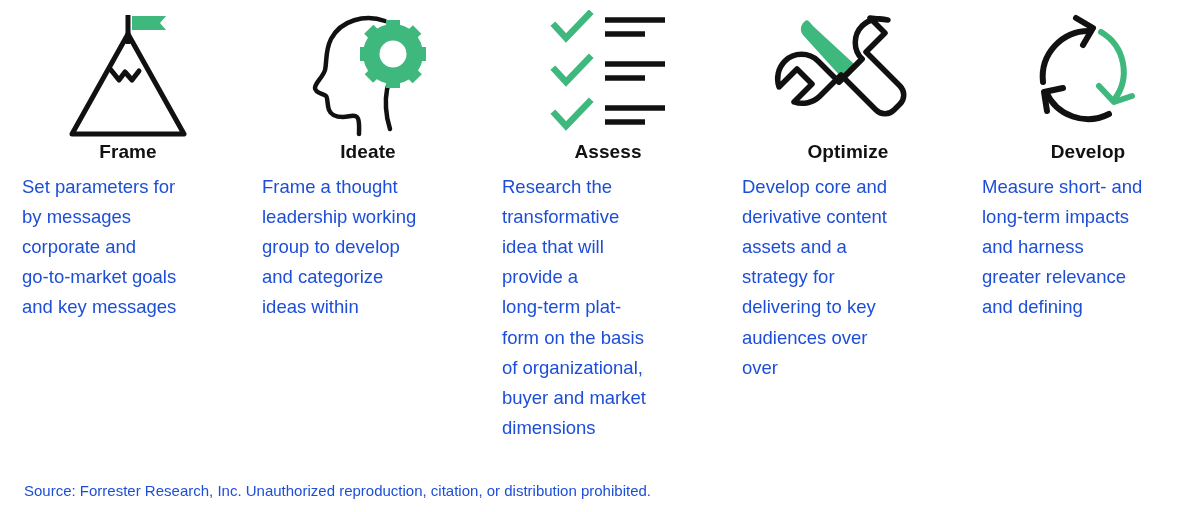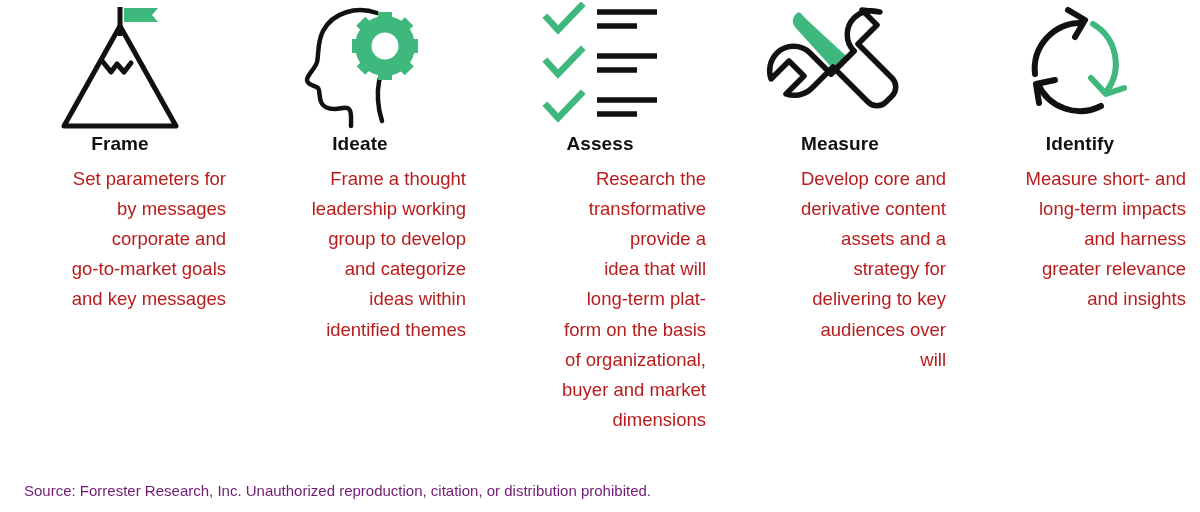--- a/index.html
+++ b/index.html
@@ -16,21 +16,21 @@
     overflow: hidden;
     position: relative;
   }
 
   .framework {
     display: flex;
     flex-direction: row;
     align-items: flex-start;
     justify-content: space-between;
     width: 1200px;
-    padding: 0;
+    padding: 8px;
     box-sizing: border-box;
   }
 
   .stage {
     width: 240px;
     display: flex;
     flex-direction: column;
     align-items: center;
     box-sizing: border-box;
   }
@@ -51,33 +51,33 @@
     color: #111111;
     text-align: center;
     margin-top: 2px;
     margin-bottom: 9px;
     line-height: 1.1;
   }
 
   .stage-desc {
     font-size: 18.5px;
     line-height: 1.63;
-    text-align: right;
-    color: #b91c1c;
+    text-align: left;
+    color: #1d4ed8;
     width: 212px;
     word-spacing: 0px;
   }
   .stage-desc div { white-space: nowrap; }
 
   .source-note {
     position: absolute;
     left: 24px;
     top: 482px;
     font-size: 15px;
-    color: #701a75;
+    color: #1d4ed8;
     line-height: 1.2;
     white-space: nowrap;
     text-align: right;
   }
 </style>
 </head>
 <body>
 
 <div class="framework">
 
@@ -121,21 +121,20 @@
         <circle cx="100" cy="44" r="13.5" fill="#ffffff"></circle>
       </svg>
     </div>
     <div class="stage-title">Ideate</div>
     <div class="stage-desc">
       <div>Frame a thought</div>
       <div>leadership working</div>
       <div>group to develop</div>
       <div>and categorize</div>
       <div>ideas within</div>
-      <div>identified themes</div>
     </div>
   </div>
 
   <div class="stage">
     <div class="icon-slot">
       <svg width="150" height="128" viewBox="0 0 150 128" aria-hidden="true">
         <g stroke="#3EB87C" stroke-width="6.5" fill="none" stroke-linecap="square">
           <polyline points="22,16 33,28 56,4"></polyline>
           <polyline points="22,60 33,72 56,48"></polyline>
           <polyline points="22,104 33,116 56,92"></polyline>
@@ -147,66 +146,66 @@
           <line x1="72" y1="68" x2="112" y2="68"></line>
           <line x1="72" y1="98" x2="132" y2="98"></line>
           <line x1="72" y1="112" x2="112" y2="112"></line>
         </g>
       </svg>
     </div>
     <div class="stage-title">Assess</div>
     <div class="stage-desc">
       <div>Research the</div>
       <div>transformative</div>
+      <div>idea that will</div>
       <div>provide a</div>
-      <div>idea that will</div>
       <div>long-term plat-</div>
       <div>form on the basis</div>
       <div>of organizational,</div>
       <div>buyer and market</div>
       <div>dimensions</div>
     </div>
   </div>
 
   <div class="stage">
     <div class="icon-slot">
       <svg width="150" height="128" viewBox="0 0 150 128" aria-hidden="true">
         <path d="M31 12 C27 16 27 21 30 25 L78 78 L92 64 L40 16 C36 12 35 8 31 12 Z" fill="#3EB87C"></path>
         <path d="M115 10 C106 7 96 9 89 16 C80 25 80 40 89 49 L66 72 L45 51 C36 42 21 42 12 51 C5 58 3 68 6 77 L24 59 L39 74 L21 92 C30 95 40 93 47 86 L68 65 L103 100 C108 105 116 105 121 100 L127 94 C132 89 132 81 127 76 L93 42 L112 23 L97 8 Z" fill="#ffffff" stroke="#111111" stroke-width="5.5" stroke-linejoin="round" stroke-linecap="round"></path>
         <path d="M66 72 L89 49" fill="none" stroke="#111111" stroke-width="5.5" stroke-linecap="round"></path>
       </svg>
     </div>
-    <div class="stage-title">Measure</div>
+    <div class="stage-title">Optimize</div>
     <div class="stage-desc">
       <div>Develop core and</div>
       <div>derivative content</div>
       <div>assets and a</div>
       <div>strategy for</div>
       <div>delivering to key</div>
       <div>audiences over</div>
-      <div>will</div>
+      <div>over</div>
     </div>
   </div>
 
   <div class="stage">
     <div class="icon-slot">
       <svg width="150" height="128" viewBox="0 0 150 128" aria-hidden="true">
         <path d="M33 82 A46 46 0 0 0 96 104" fill="none" stroke="#111111" stroke-width="6" stroke-linecap="round"></path>
         <path d="M50 78 L31 82 L34 101" fill="none" stroke="#111111" stroke-width="6" stroke-linecap="round" stroke-linejoin="round"></path>
         <path d="M30 72 A46 46 0 0 1 77 21" fill="none" stroke="#111111" stroke-width="6" stroke-linecap="round"></path>
         <path d="M63 8 L80 18 L70 35" fill="none" stroke="#111111" stroke-width="6" stroke-linecap="round" stroke-linejoin="round"></path>
         <path d="M88 22 A46 46 0 0 1 101 90" fill="none" stroke="#3EB87C" stroke-width="6" stroke-linecap="round"></path>
         <path d="M86 76 L101 92 L119 86" fill="none" stroke="#3EB87C" stroke-width="6" stroke-linecap="round" stroke-linejoin="round"></path>
       </svg>
     </div>
-    <div class="stage-title">Identify</div>
+    <div class="stage-title">Develop</div>
     <div class="stage-desc">
       <div>Measure short- and</div>
       <div>long-term impacts</div>
       <div>and harness</div>
       <div>greater relevance</div>
-      <div>and insights</div>
+      <div>and defining</div>
     </div>
   </div>
 
 </div>
 
 <div class="source-note">Source: Forrester Research, Inc. Unauthorized reproduction, citation, or distribution prohibited.</div>
 
 </body></html>

